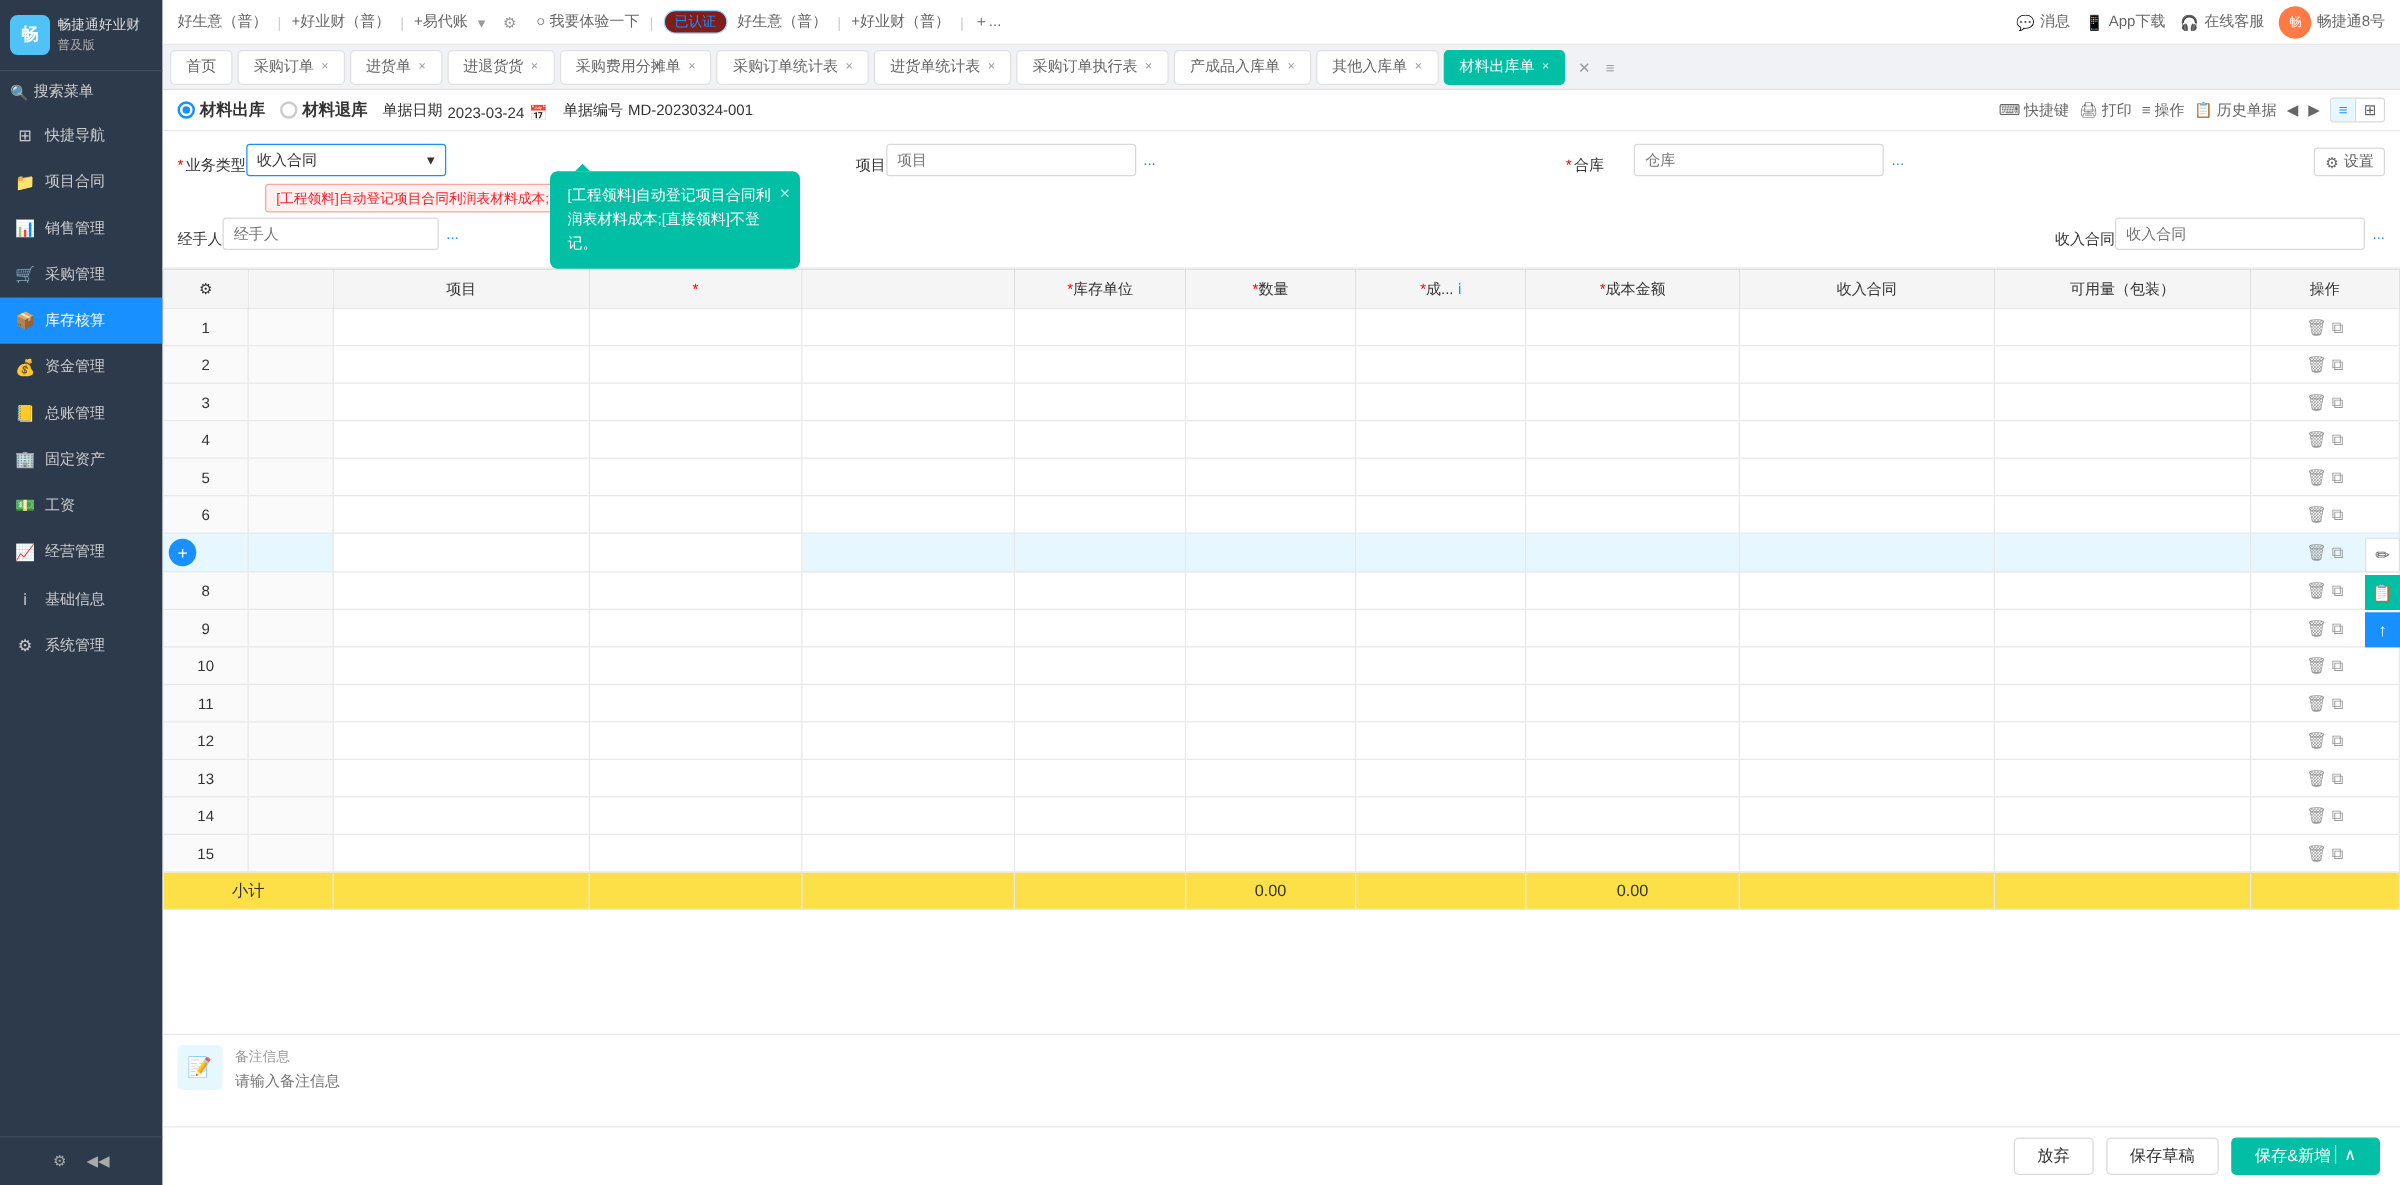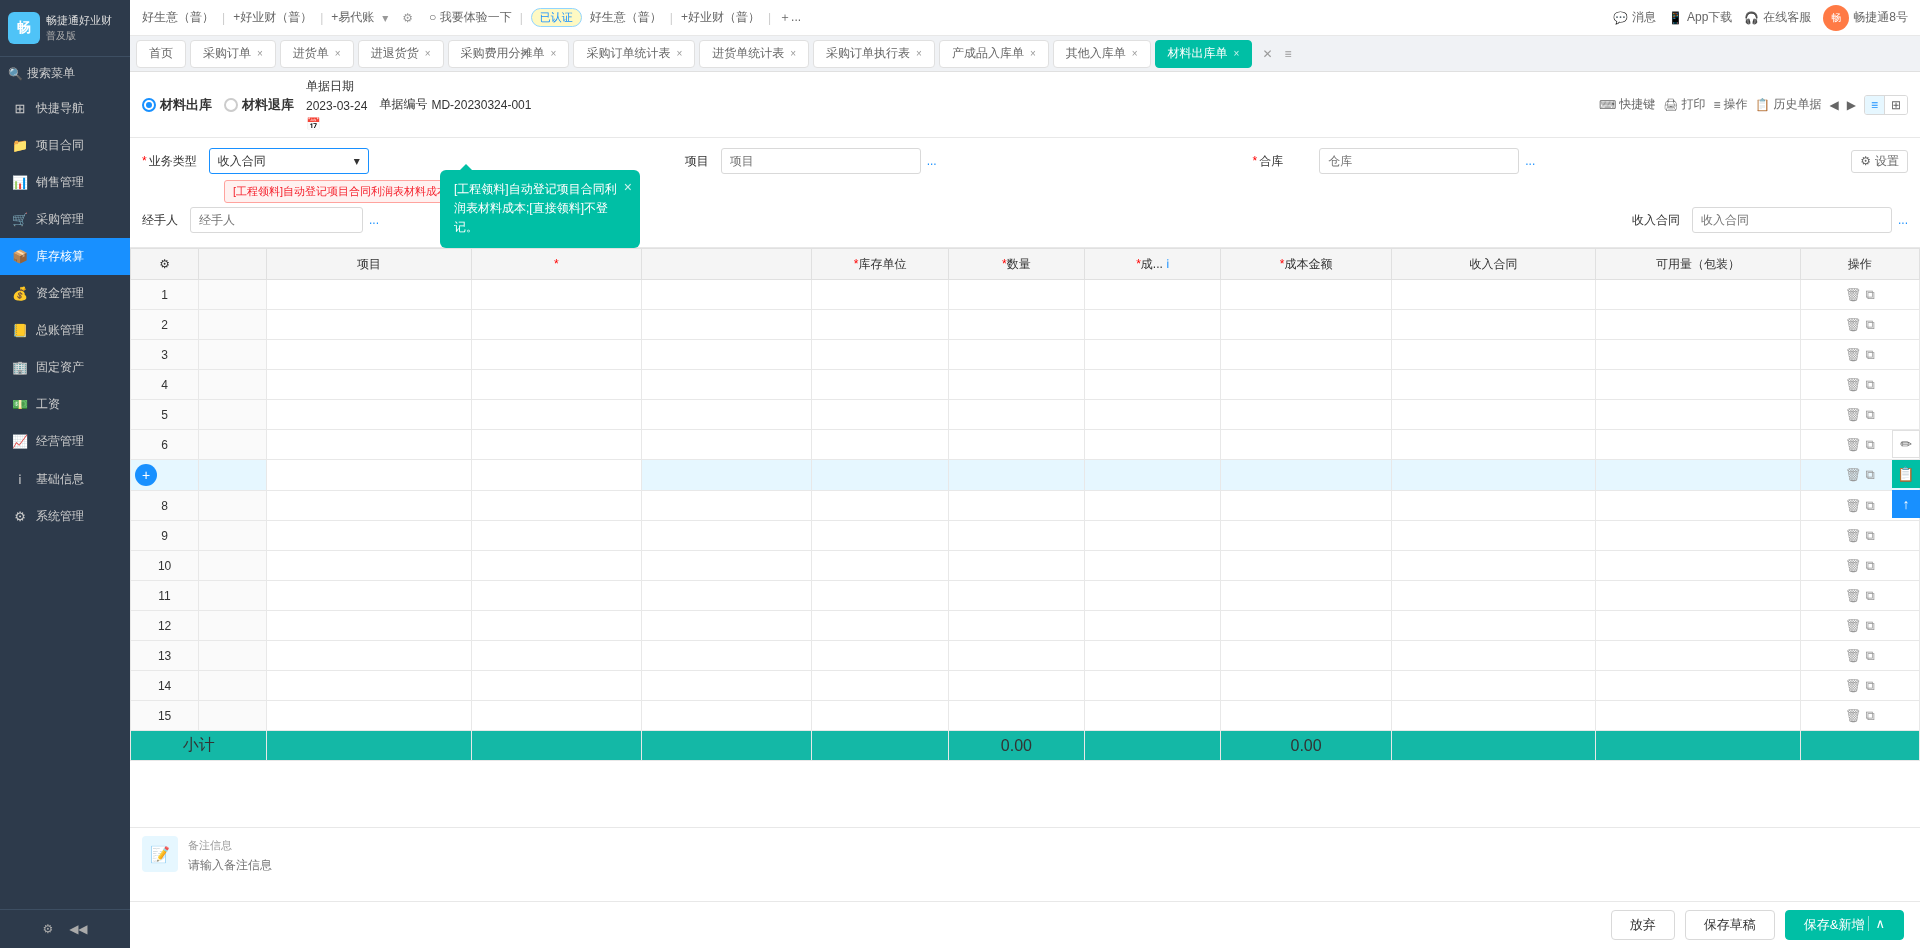--- a/index.html
+++ b/index.html
@@ -23,21 +23,21 @@
 
     
     .main { flex: 1; display: flex; flex-direction: column; overflow: hidden; }
 
     
     .topbar { background: #fff; border-bottom: 1px solid #e8e8e8; padding: 0 12px; height: 36px; display: flex; align-items: center; justify-content: space-between; flex-shrink: 0; }
     .topbar-left { display: flex; align-items: center; gap: 8px; font-size: 12px; color: #666; overflow: hidden; }
     .topbar-breadcrumb-item { color: #666; white-space: nowrap; }
     .topbar-breadcrumb-sep { color: #ccc; }
     .topbar-pill { background: #e6f7ff; color: #1890ff; border: 1px solid #91d5ff; border-radius: 10px; padding: 1px 8px; font-size: 11px; white-space: nowrap; }
-    .topbar-pill.certified { background: #fef9c3; color: #1890ff; }
+    .topbar-pill.certified { background: #7f1d1d; color: #1890ff; }
     .topbar-right { display: flex; align-items: center; gap: 12px; font-size: 12px; color: #666; flex-shrink: 0; }
     .topbar-right-item { display: flex; align-items: center; gap: 4px; cursor: pointer; white-space: nowrap; }
     .user-avatar { width: 26px; height: 26px; background: #ff7a45; border-radius: 50%; display: flex; align-items: center; justify-content: center; color: #fff; font-size: 10px; }
 
     
     .tabbar { background: #f0f2f5; border-bottom: 1px solid #e0e0e0; display: flex; align-items: center; overflow-x: auto; flex-shrink: 0; height: 36px; padding: 0 4px; }
     .tabbar::-webkit-scrollbar { display: none; }
     .tab-item { display: flex; align-items: center; gap: 4px; padding: 0 12px; height: 28px; background: #fff; border: 1px solid #e0e0e0; border-radius: 4px; margin: 0 2px; cursor: pointer; white-space: nowrap; font-size: 12px; color: #666; flex-shrink: 0; }
     .tab-item.active { background: #00bfa5; color: #fff; border-color: #00bfa5; }
     .tab-close { color: #999; font-size: 10px; margin-left: 2px; }
@@ -50,26 +50,26 @@
     
     .content-toolbar { padding: 6px 12px; display: flex; align-items: center; justify-content: space-between; border-bottom: 1px solid #e8e8e8; flex-shrink: 0; }
     .toolbar-left { display: flex; align-items: center; gap: 12px; }
     .toolbar-right { display: flex; align-items: center; gap: 8px; }
     .toolbar-btn { font-size: 12px; color: #666; cursor: pointer; display: flex; align-items: center; gap: 3px; }
     .radio-group { display: flex; align-items: center; gap: 12px; }
     .radio-item { display: flex; align-items: center; gap: 4px; cursor: pointer; font-size: 13px; font-weight: bold; }
     .radio-dot { width: 14px; height: 14px; border-radius: 50%; border: 2px solid #1890ff; display: flex; align-items: center; justify-content: center; }
     .radio-dot.checked::after { content: ''; width: 6px; height: 6px; background: #1890ff; border-radius: 50%; display: block; }
     .radio-dot.unchecked { border-color: #ccc; }
-    .date-field { display: flex; align-items: flex-start; gap: 4px; font-size: 12px; color: #333; flex-direction: column; }
+    .date-field { display: flex; align-items: flex-end; gap: 4px; font-size: 12px; color: #333; }
     .doc-num-field { display: flex; align-items: center; gap: 4px; font-size: 12px; color: #333; }
 
     
     .form-area { padding: 10px 12px; border-bottom: 1px solid #e8e8e8; flex-shrink: 0; position: relative; }
-    .form-row { display: flex; align-items: center; gap: 12px; margin-bottom: 4px; }
+    .form-row { display: flex; align-items: flex-end; margin-bottom: 4px; }
     .form-label { font-size: 12px; color: #333; white-space: nowrap; }
     .form-label.required::before { content: '*'; color: red; margin-right: 2px; }
     .form-input { border: 1px solid #d9d9d9; border-radius: 3px; padding: 3px 8px; font-size: 12px; height: 26px; min-width: 120px; }
     .form-select { border: 1px solid #d9d9d9; border-radius: 3px; padding: 3px 8px; font-size: 12px; height: 26px; min-width: 160px; display: flex; align-items: center; justify-content: space-between; cursor: pointer; background: #fff; }
     .form-select-with-val { border: 1px solid #1890ff; }
     .form-spacer { flex: 1; }
     .form-field-group { display: flex; align-items: center; gap: 6px; }
     .dots-btn { color: #1890ff; cursor: pointer; font-size: 12px; }
     .settings-btn { border: 1px solid #d9d9d9; border-radius: 3px; padding: 2px 8px; font-size: 12px; cursor: pointer; color: #666; display: flex; align-items: center; gap: 4px; }
 
@@ -83,21 +83,21 @@
     .data-table { width: 100%; border-collapse: collapse; table-layout: fixed; }
     .data-table th { background: #f5f5f5; border: 1px solid #e0e0e0; padding: 6px 4px; font-size: 12px; font-weight: normal; color: #333; text-align: center; white-space: nowrap; position: sticky; top: 0; z-index: 10; }
     .data-table td { border: 1px solid #e8e8e8; padding: 4px; font-size: 12px; color: #333; height: 30px; }
     .data-table tr.active-row td { background: #e6f7ff; }
     .row-num { text-align: center; color: #999; background: #fafafa; width: 40px; }
     .th-settings { width: 40px; }
     .col-actions { width: 70px; text-align: center; }
     .action-icons { display: flex; justify-content: center; gap: 4px; }
     .action-icon { color: #999; cursor: pointer; font-size: 13px; }
     .add-row-btn { width: 22px; height: 22px; background: #1890ff; border-radius: 50%; color: #fff; display: flex; align-items: center; justify-content: center; cursor: pointer; font-size: 14px; line-height: 1; }
-    .subtotal-row td { background: #14b8a6; font-weight: normal; font-size: 16px; }
+    .subtotal-row td { background: #fde047; font-weight: normal; font-size: 13px; }
     .subtotal-label { text-align: center; color: #333; }
     .subtotal-val { text-align: center; color: #333; }
     .active-input-cell { background: #fff !important; }
     .active-input-cell input { border: none; outline: none; width: 100%; font-size: 12px; }
     .required-mark { color: red; }
 
     
     .remarks-area { border-top: 1px solid #e8e8e8; padding: 8px 12px; display: flex; align-items: flex-start; gap: 10px; min-height: 60px; flex-shrink: 0; }
     .remarks-icon { width: 36px; height: 36px; background: #e6f7ff; border-radius: 4px; display: flex; align-items: center; justify-content: center; color: #1890ff; font-size: 16px; flex-shrink: 0; }
     .remarks-label { font-size: 11px; color: #999; margin-top: 2px; }

